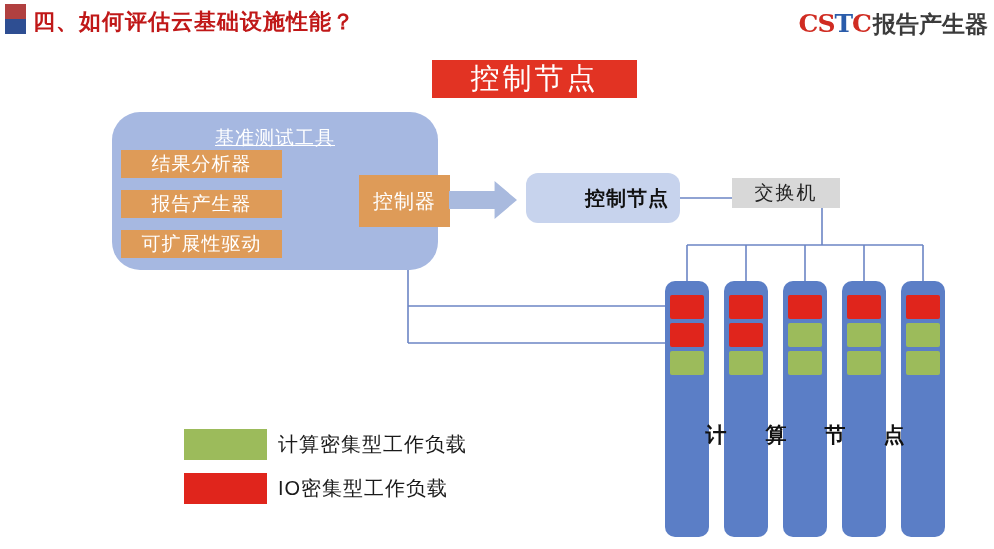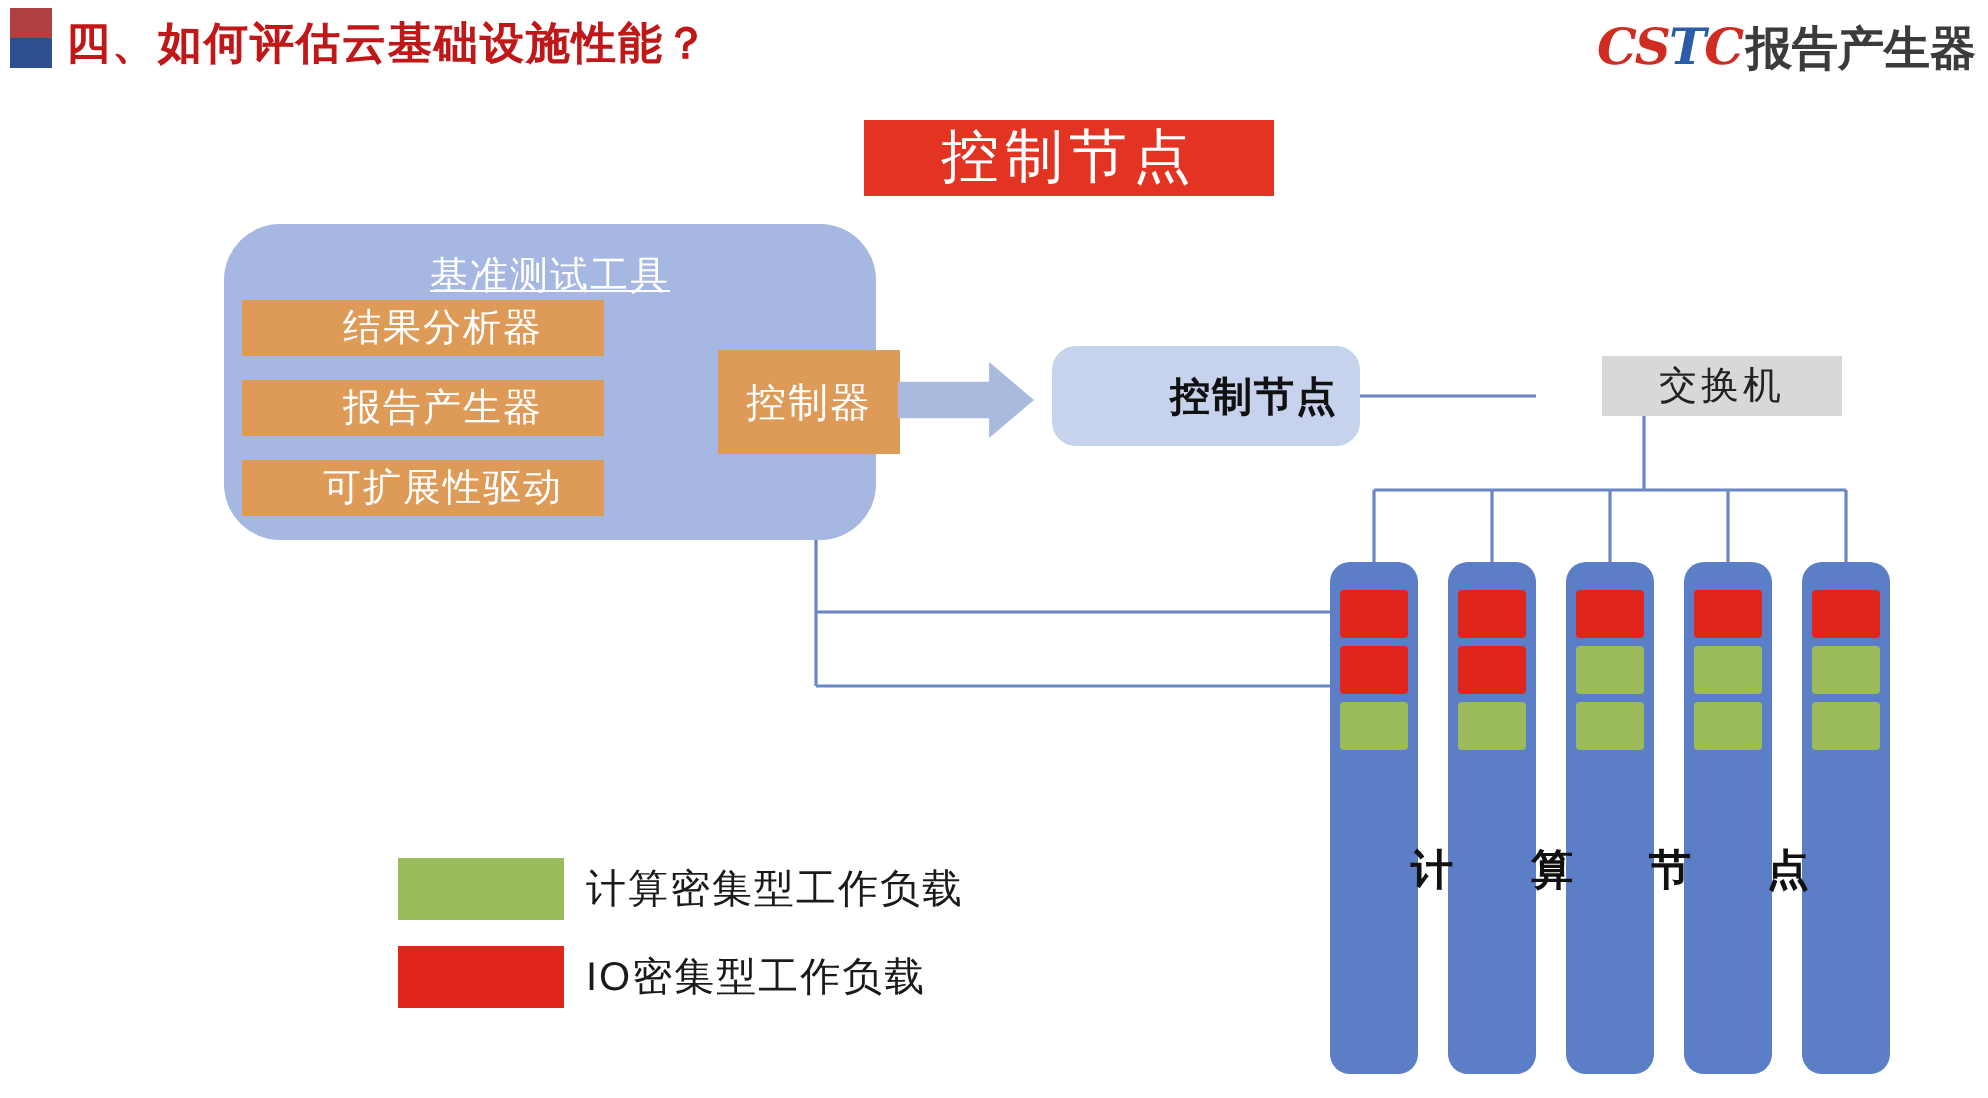--- a/index.html
+++ b/index.html
@@ -6,66 +6,66 @@
   body{font-family:"Liberation Sans","DejaVu Sans",sans-serif;}
   #slide{position:relative;width:994px;height:549px;background:#fff;overflow:hidden;}
 
   
   #title-icon{position:absolute;left:5px;top:4px;width:21px;height:30px;}
   #title-icon .half{width:100%;height:15px;}
   #title-icon .top{background:var(--icon-red);}
   #title-icon .bottom{background:var(--icon-blue);}
   #page-title{position:absolute;left:33px;top:7px;font-size:22px;font-weight:bold;color:var(--title-red);letter-spacing:1px;white-space:nowrap;}
   #logo{position:absolute;right:6px;top:9px;white-space:nowrap;}
-  #logo .latin{font-family:"DejaVu Serif","Liberation Serif",serif;font-style:italic;font-weight:bold;font-size:25px;letter-spacing:-1px;}
+  #logo .latin{font-family:"DejaVu Serif","Liberation Serif",serif;font-weight:bold;font-size:25px;letter-spacing:-1px;}
   #logo .red{color:var(--logo-red);}
   #logo .blue{color:var(--logo-blue);}
   #logo .cn{font-size:23px;font-weight:bold;color:var(--text-dark);margin-left:2px;}
 
   
   #banner{position:absolute;left:432px;top:60px;width:205px;height:38px;background:var(--banner-red);
     color:#fff;display:flex;align-items:center;justify-content:center;
     font-family:"DejaVu Serif","Liberation Serif",serif;font-size:29px;letter-spacing:3px;}
 
   
   #toolbox{position:absolute;left:112px;top:112px;width:326px;height:158px;background:var(--rect-blue);border-radius:28px;}
   #toolbox-title{position:absolute;left:0;top:13px;width:100%;text-align:center;color:#fff;font-size:19px;letter-spacing:1px;text-decoration:underline;}
   #toolbox-items{position:absolute;left:9px;top:38px;width:161px;}
   .tool-box{width:161px;height:28px;margin-bottom:12px;background:var(--orange);color:#fff;
-    display:flex;align-items:center;justify-content:center;font-size:19px;letter-spacing:1px;padding-left:20px;}
+    display:flex;align-items:center;justify-content:center;font-size:19px;letter-spacing:1px;}
   #controller-box{position:absolute;left:247px;top:63px;width:91px;height:52px;background:var(--orange);color:#fff;
     display:flex;align-items:center;justify-content:center;font-size:20px;letter-spacing:1px;}
 
   
   #big-arrow{position:absolute;left:449px;top:181px;width:68px;height:38px;background:var(--arrow-blue);
     clip-path:polygon(0 26%,67% 26%,67% 0,100% 50%,67% 100%,67% 74%,0 74%);}
 
   
   #control-node{position:absolute;left:526px;top:173px;width:106px;height:50px;background:var(--node-blue);border-radius:12px;
     display:flex;align-items:center;justify-content:center;font-size:20px;font-weight:bold;color:#111;letter-spacing:1px;padding-left:48px;}
-  #switch-box{position:absolute;left:801px;top:178px;width:120px;height:30px;background:var(--gray);
+  #switch-box{position:absolute;left:732px;top:178px;width:108px;height:30px;background:var(--gray);
     display:flex;align-items:center;justify-content:center;font-size:19px;color:#222;letter-spacing:2px;}
 
   
   #lines{position:absolute;left:0;top:0;width:994px;height:549px;pointer-events:none;}
 
   
   #compute-bars{position:absolute;left:665px;top:281px;display:flex;gap:15px;}
   .bar{width:44px;height:256px;background:var(--bar-blue);border-radius:10px;padding-top:14px;box-sizing:border-box;}
   .seg{width:34px;height:24px;margin:0 auto 4px auto;border-radius:2px;}
   .seg.io{background:var(--io-red);}
   .seg.compute{background:var(--compute-green);}
 
   
   #compute-nodes-label{position:absolute;left:0;top:421px;width:994px;height:26px;}
   #compute-nodes-label .cn-char{position:absolute;transform:translateX(-50%);font-size:21px;font-weight:bold;color:#111;}
   .cn-char.c0{left:716px;} .cn-char.c1{left:776px;} .cn-char.c2{left:835px;} .cn-char.c3{left:894px;}
 
   
-  #legend{position:absolute;left:199px;top:429px;text-align:center;}
+  #legend{position:absolute;left:184px;top:429px;text-align:center;}
   .legend-row{display:flex;align-items:center;margin-bottom:13px;height:31px;}
   .swatch{width:83px;height:31px;margin-right:11px;}
   .swatch.compute{background:var(--compute-green);}
   .swatch.io{background:var(--io-red);}
   .legend-label{font-size:20px;color:#1a1a1a;letter-spacing:1px;}
 </style>
 </head>
 <body>
 
 <div id="slide">

